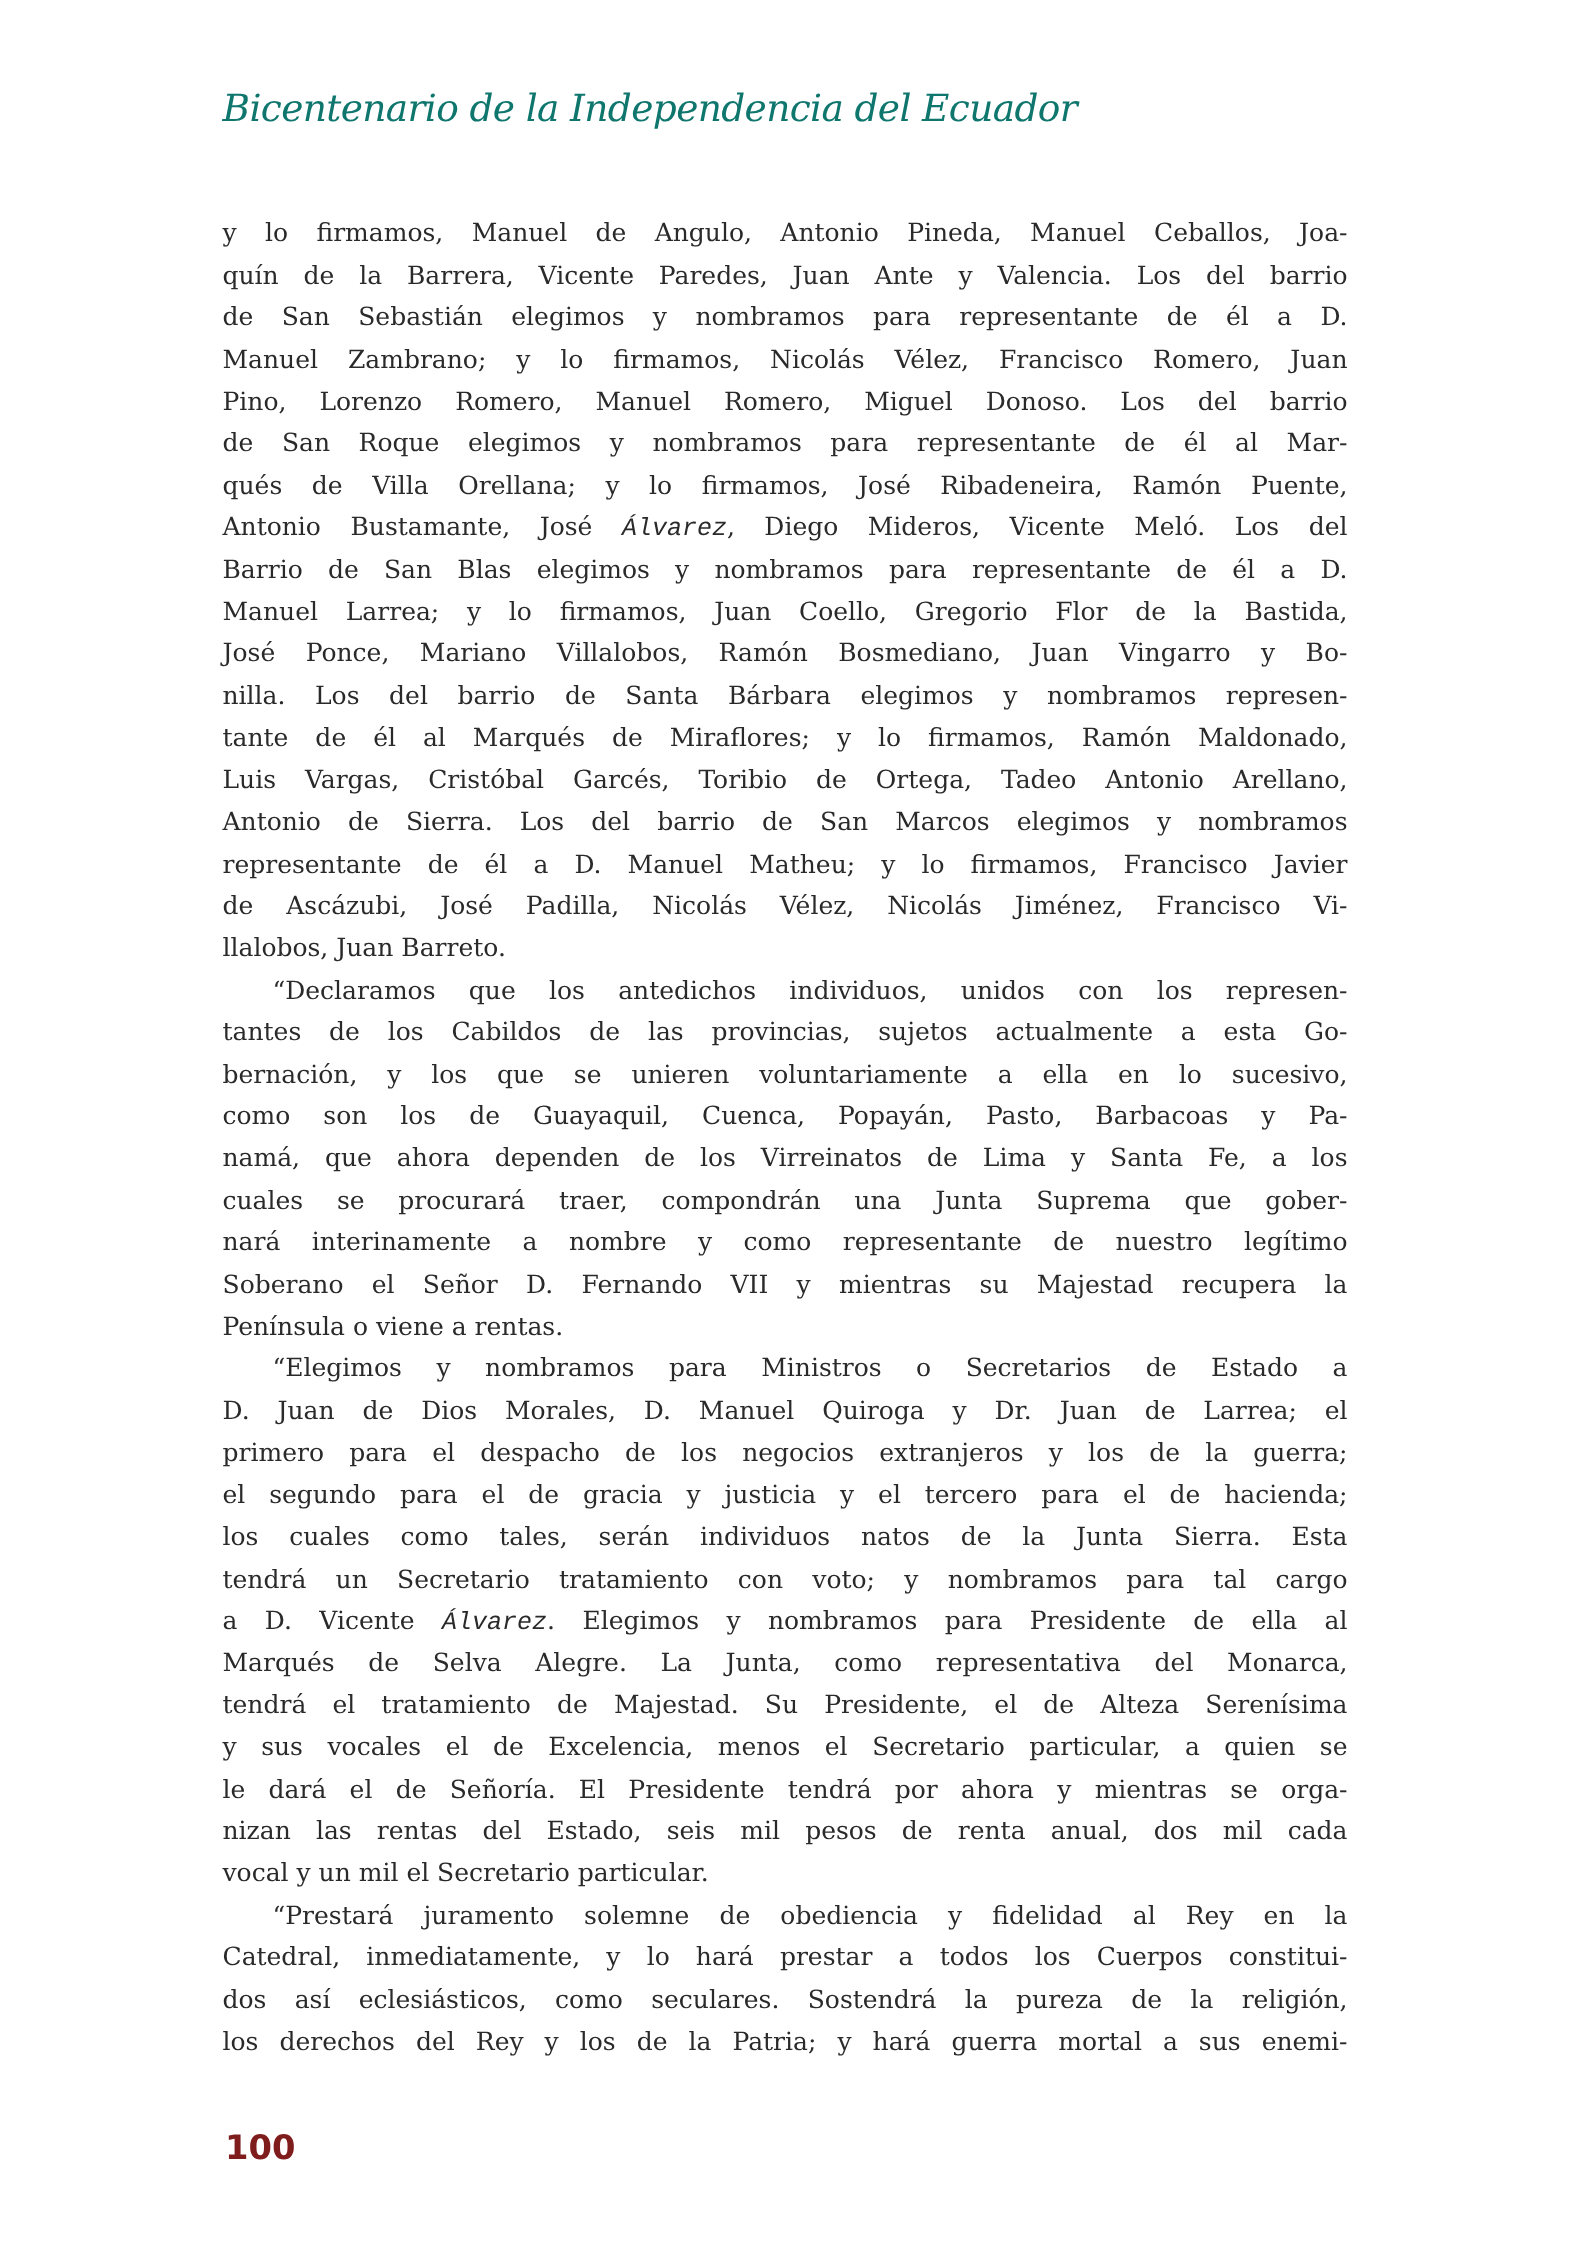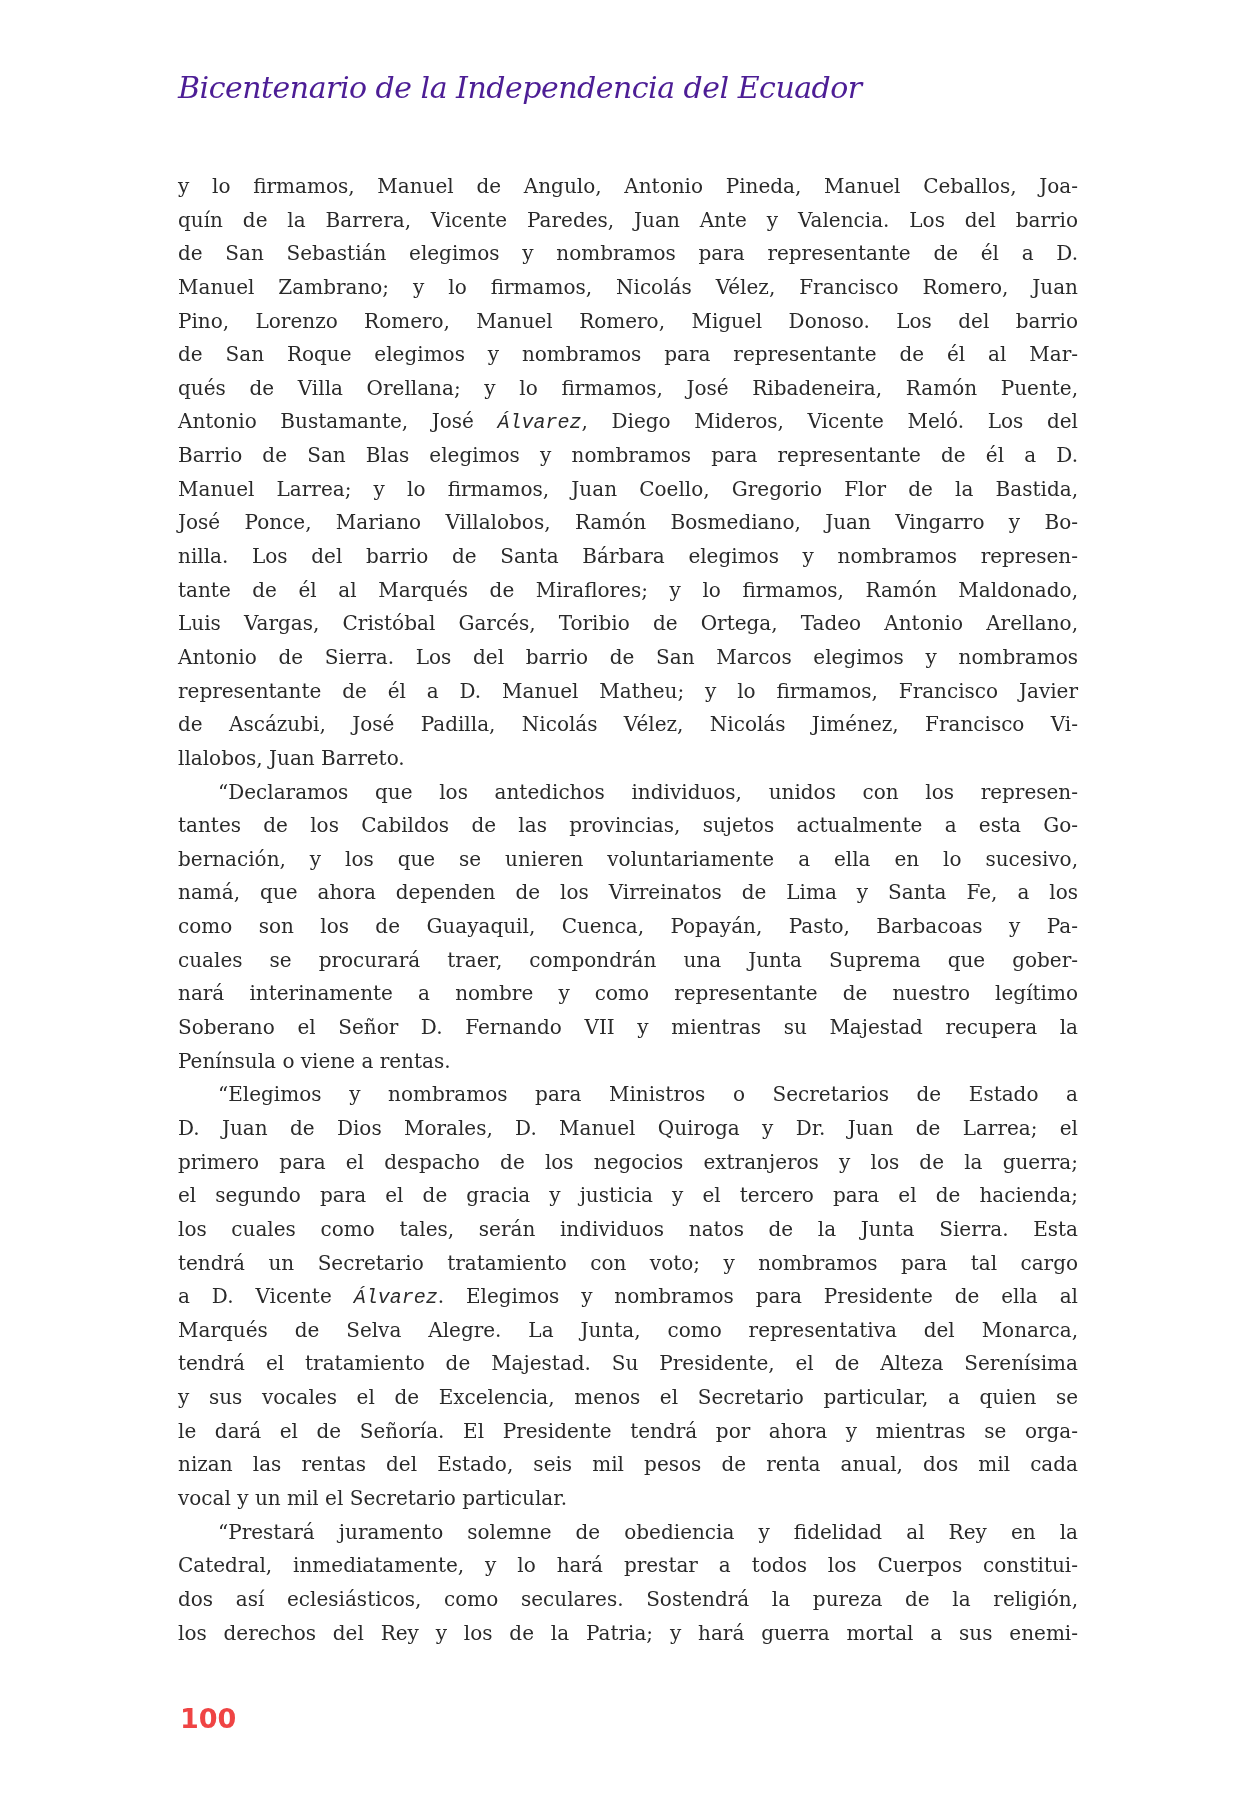--- a/index.html
+++ b/index.html
@@ -1,37 +1,37 @@
 <!DOCTYPE html>
 <html><head>
 <meta charset="utf-8">
 <style>
   html, body { margin: 0; padding: 0; background: #ffffff; }
   body { width: 1260px; height: 1800px; position: relative; overflow: hidden; }
   .header {
     position: absolute; left: 178px; top: 70px;
     font-family: "DejaVu Serif", serif; font-style: italic;
-    font-size: 30px; color: #4c1d95; letter-spacing: -0.5px;
+    font-size: 30px; color: #0f766e; letter-spacing: -0.5px;
     white-space: nowrap;
   }
   .body-text {
     position: absolute; left: 178px; top: 170px; width: 900px;
     font-family: "DejaVu Serif", serif; font-size: 20px; color: #2a2a2a;
   }
   .line {
     height: 33.65px; line-height: 33.65px; white-space: nowrap;
     text-align: justify; text-align-last: justify; overflow: visible;
   }
   .line.last { text-align-last: left; }
   .line.indent { padding-left: 40px; }
   .line em { font-style: italic; font-family: Liberation Mono, monospace; }
   .page-number {
     position: absolute; left: 180px; top: 1703px;
     font-family: "DejaVu Sans", sans-serif; font-weight: bold;
-    font-size: 27px; color: #ef4444;
+    font-size: 27px; color: #7f1d1d;
   }
 </style>
 </head>
 <body>
 
 <div class="header">Bicentenario de la Independencia del Ecuador</div>
 
 <div class="body-text" id="body">
     <div>
       <div class="line">y lo firmamos, Manuel de Angulo, Antonio Pineda, Manuel Ceballos, Joa-</div>
@@ -50,22 +50,22 @@
       <div class="line">Luis Vargas, Cristóbal Garcés, Toribio de Ortega, Tadeo Antonio Arellano,</div>
       <div class="line">Antonio de Sierra. Los del barrio de San Marcos elegimos y nombramos</div>
       <div class="line">representante de él a D. Manuel Matheu; y lo firmamos, Francisco Javier</div>
       <div class="line">de Ascázubi, José Padilla, Nicolás Vélez, Nicolás Jiménez, Francisco Vi-</div>
       <div class="line last">llalobos, Juan Barreto.</div>
     </div>
     <div>
       <div class="line indent">“Declaramos que los antedichos individuos, unidos con los represen-</div>
       <div class="line">tantes de los Cabildos de las provincias, sujetos actualmente a esta Go-</div>
       <div class="line">bernación, y los que se unieren voluntariamente a ella en lo sucesivo,</div>
+      <div class="line">como son los de Guayaquil, Cuenca, Popayán, Pasto, Barbacoas y Pa-</div>
       <div class="line">namá, que ahora dependen de los Virreinatos de Lima y Santa Fe, a los</div>
-      <div class="line">como son los de Guayaquil, Cuenca, Popayán, Pasto, Barbacoas y Pa-</div>
       <div class="line">cuales se procurará traer, compondrán una Junta Suprema que gober-</div>
       <div class="line">nará interinamente a nombre y como representante de nuestro legítimo</div>
       <div class="line">Soberano el Señor D. Fernando VII y mientras su Majestad recupera la</div>
       <div class="line last">Península o viene a rentas.</div>
     </div>
     <div>
       <div class="line indent">“Elegimos y nombramos para Ministros o Secretarios de Estado a</div>
       <div class="line">D. Juan de Dios Morales, D. Manuel Quiroga y Dr. Juan de Larrea; el</div>
       <div class="line">primero para el despacho de los negocios extranjeros y los de la guerra;</div>
       <div class="line">el segundo para el de gracia y justicia y el tercero para el de hacienda;</div>

